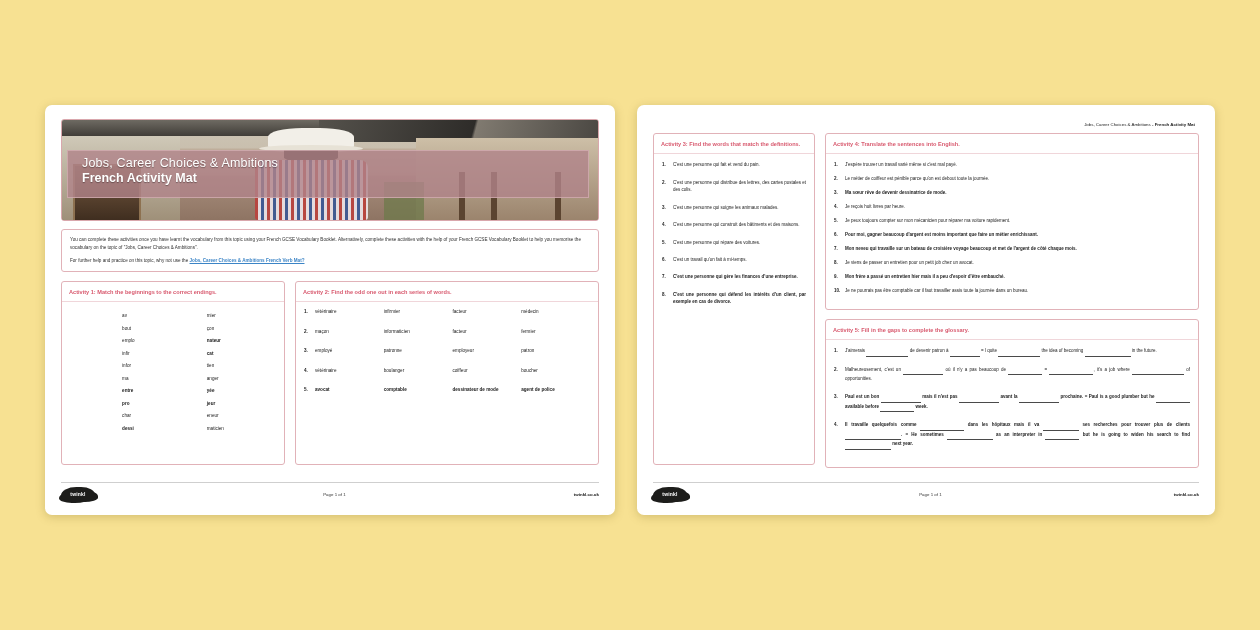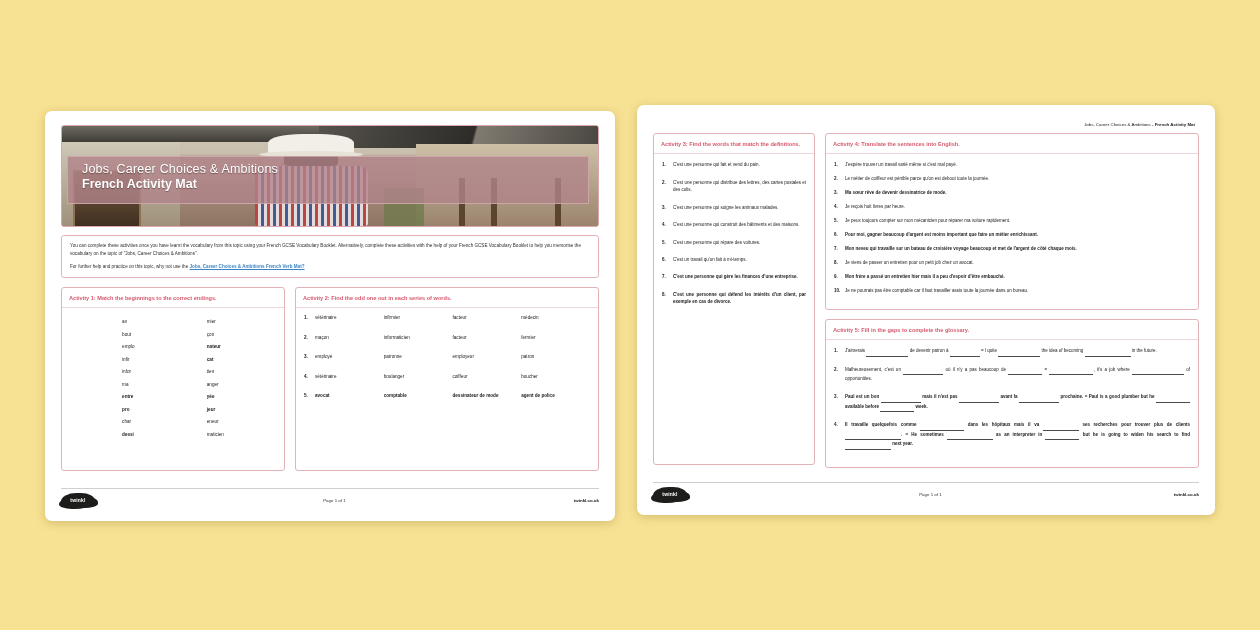--- a/index.html
+++ b/index.html
@@ -8,21 +8,21 @@
     background:#f7e192;
     font-family:"Liberation Sans", sans-serif;
   }
   .stage{position:relative;width:1260px;height:630px;}
 
   .page{
     position:absolute;background:#ffffff;border-radius:7px;
     box-shadow:0 2px 10px rgba(120,100,30,.28);
     overflow:hidden;
   }
-  #page-left{left:45px;top:105px;width:570px;height:410px;margin-top:6px;}
+  #page-left{left:45px;top:105px;width:570px;height:410px;}
   #page-right{left:637px;top:105px;width:578px;height:410px;}
 
   .pad{padding:14px 16px 0 16px;}
 
   
   .hero{
     position:relative;height:100px;border:1px solid #d9a7ad;border-radius:3px;
     overflow:hidden;
     background:
       linear-gradient(to bottom,#cdc6b6 0%,#c9bfae 28%,#bfae9b 29%,#b59c88 55%,#a98f7d 56%,#8e7463 100%);

